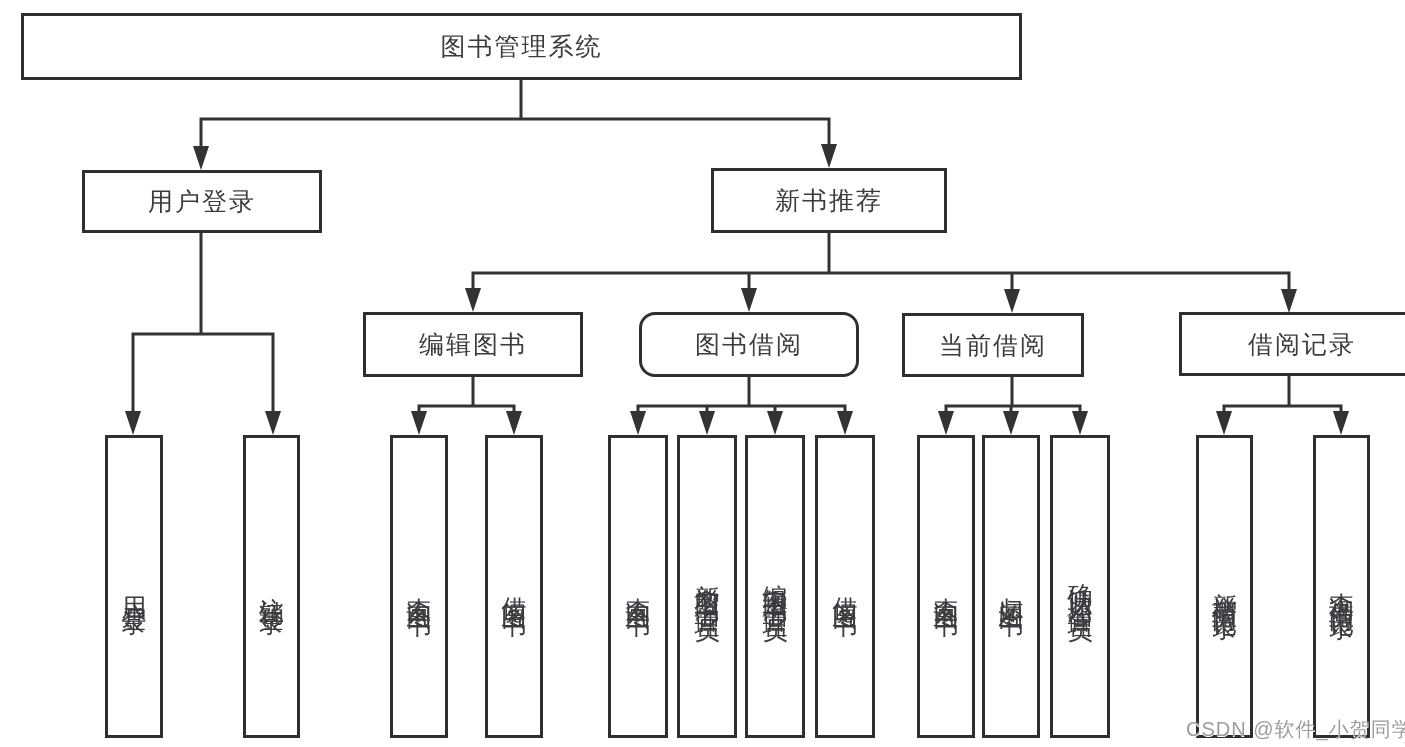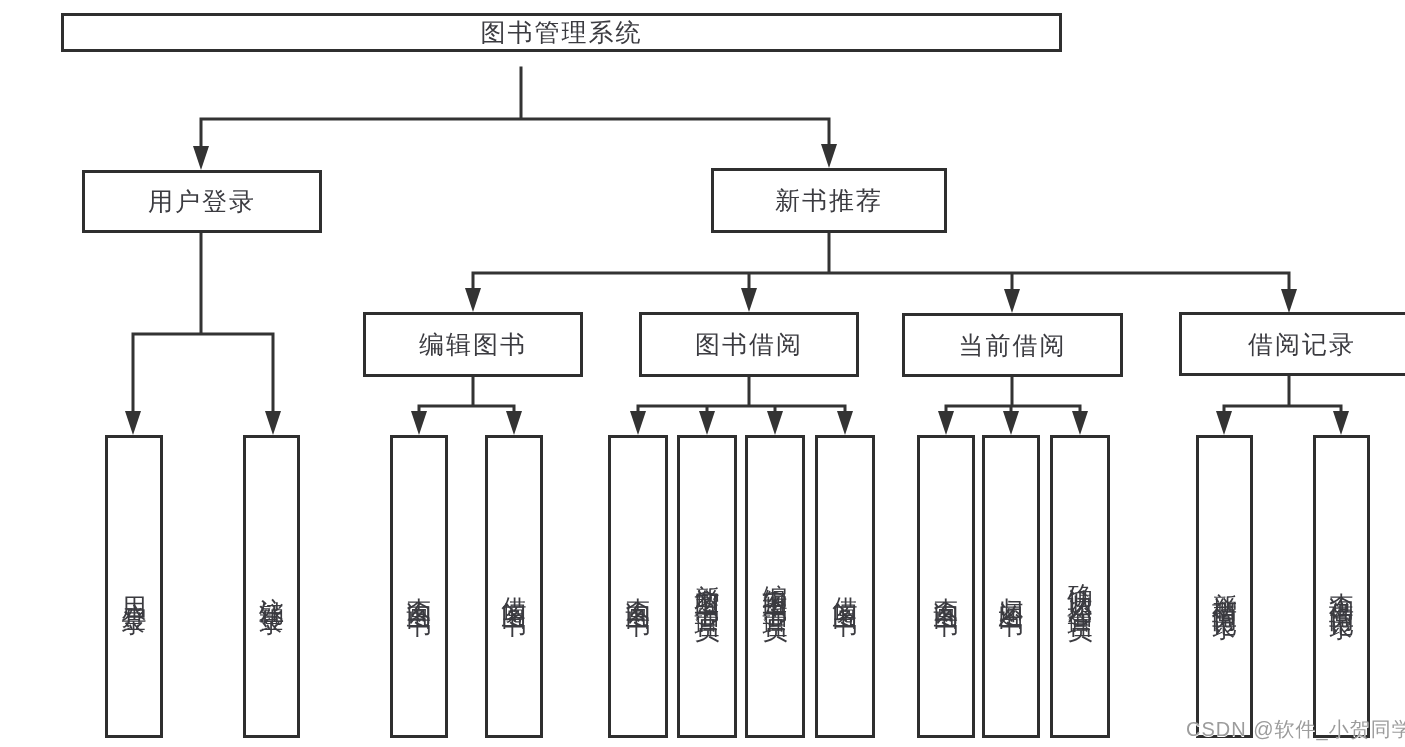--- a/index.html
+++ b/index.html
@@ -96,38 +96,38 @@
       <polygon points="1003,411 1019,411 1011,435"></polygon>
       <polygon points="1072,411 1088,411 1080,435"></polygon>
     </g>
     <g>
       <path d="M1289 377 V406 M1224 406 H1341 M1224 406 V411 M1341 406 V411"></path>
       <polygon points="1216,411 1232,411 1224,435"></polygon>
       <polygon points="1333,411 1349,411 1341,435"></polygon>
     </g>
   </svg>
 
-  <div class="box" style="left:21px; top:13px; width:1001px; height:39px;margin-left:40px;">
+  <div class="box" style="left:21px; top:13px; width:1001px; height:67px;">
     <span class="lbl">图书管理系统</span>
   </div>
 
   <div class="box" style="left:82px; top:170px; width:240px; height:63px;">
     <span class="lbl">用户登录</span>
   </div>
   <div class="box" style="left:711px; top:168px; width:236px; height:65px;">
     <span class="lbl">新书推荐</span>
   </div>
 
   <div class="box" style="left:363px; top:312px; width:220px; height:65px;">
     <span class="lbl">编辑图书</span>
   </div>
-  <div class="box" style="left:639px; top:312px; width:220px; height:65px;">
+  <div class="box" style="left:639px; top:312px; width:220px; height:65px;border-radius:16px;">
     <span class="lbl">图书借阅</span>
   </div>
-  <div class="box" style="left:902px; top:313px; width:221px; height:64px;">
+  <div class="box" style="left:902px; top:313px; width:182px; height:64px;">
     <span class="lbl">当前借阅</span>
   </div>
   <div class="box" style="left:1179px; top:312px; width:246px; height:64px;">
     <span class="lbl">借阅记录</span>
   </div>
 
   <div class="box v" style="left:105px; top:435px; width:58px; height:303px;">
     <span class="lbl">用户登录</span>
   </div>
   <div class="box v" style="left:243px; top:435px; width:57px; height:303px;">

